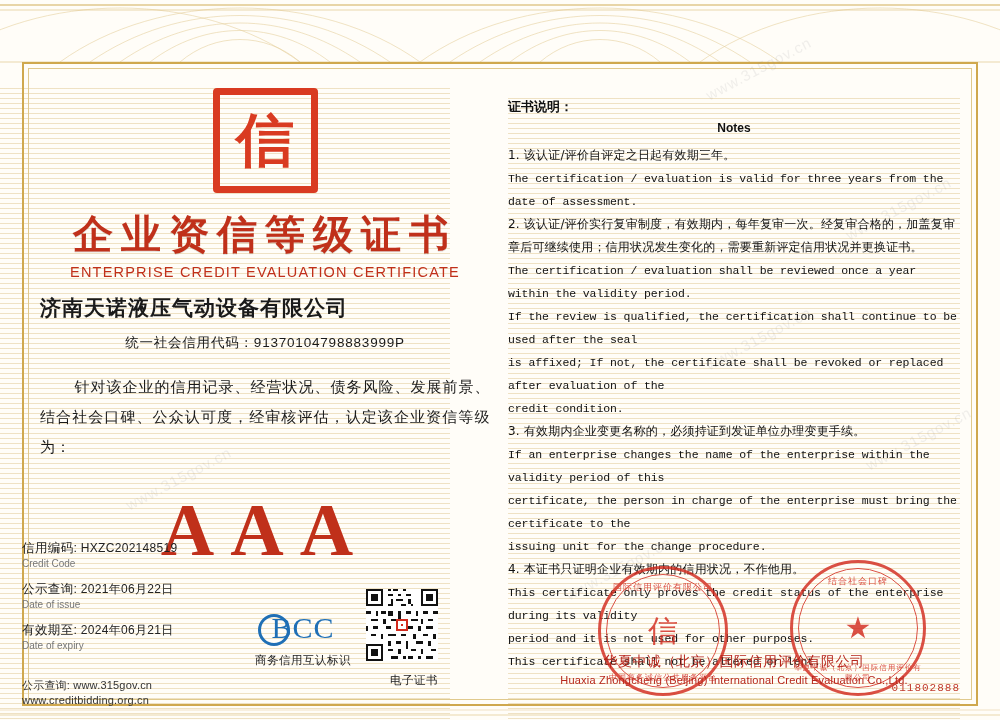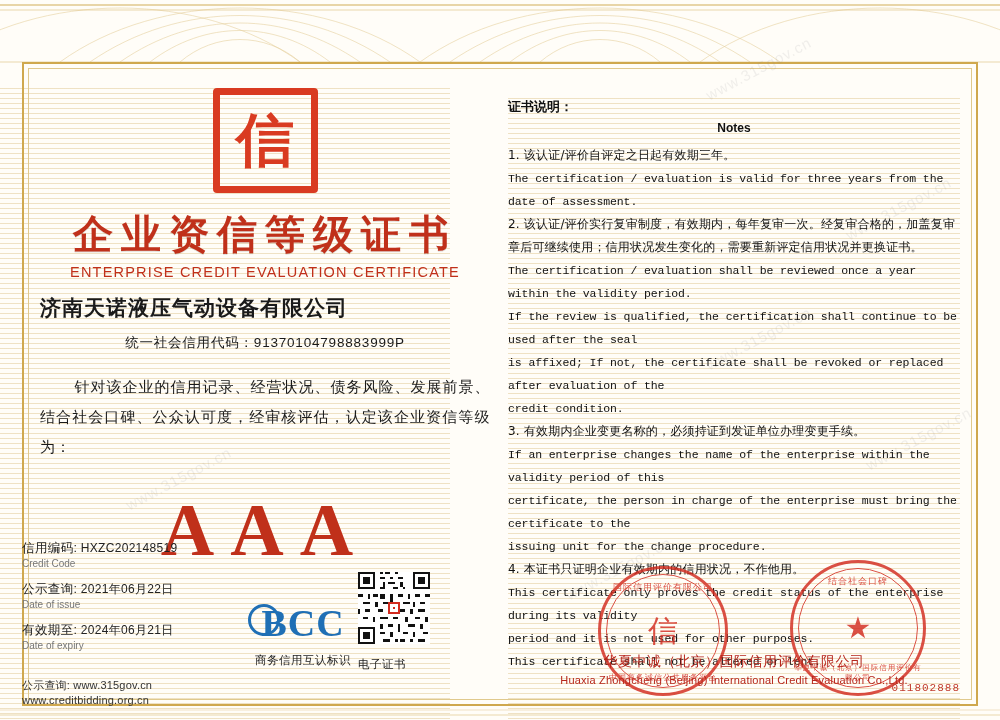--- a/index.html
+++ b/index.html
@@ -106,30 +106,30 @@
   .meta-row .en{font-size:10px;color:#777;margin-top:1px;}
   .query{
     position:absolute;left:22px;bottom:12px;width:260px;font-size:11px;color:#333;
   }
   .query .line{letter-spacing:.2px;line-height:15px;}
   
   .bcc{
     position:absolute;left:248px;bottom:52px;width:110px;text-align:center;
   }
   .bcc-mark{
-    display:inline-block;color:#1f6fb5;font-size:38px;font-weight:700;
+    display:inline-block;color:#1f6fb5;font-size:30px;font-weight:400;
     font-family:"Liberation Serif", serif;letter-spacing:1px;position:relative;
   }
   .bcc-mark:before{
     content:"";position:absolute;left:-13px;top:3px;width:26px;height:26px;
     border:3px solid #1f6fb5;border-radius:50%;
   }
   .bcc-cap{font-size:11.5px;color:#222;margin-top:8px;letter-spacing:.5px;}
   
-  .qr-wrap{position:absolute;left:358px;bottom:48px;width:80px;text-align:left;font-family:Liberation Mono, monospace;}
+  .qr-wrap{position:absolute;left:358px;bottom:32px;width:80px;text-align:right;}
   .qr{width:72px;height:72px;margin:0 auto;}
   .qr-cap{font-size:11.5px;color:#222;margin-top:8px;letter-spacing:.5px;}
   
   .right{
     position:absolute;left:508px;top:98px;width:452px;
     font-family:"DejaVu Sans", sans-serif;
   }
   .notes-h-cn{font-size:13px;color:#111;font-weight:700;margin-bottom:5px;}
   .notes-h-en{font-size:12px;color:#111;font-weight:700;margin-bottom:9px;font-family:"Liberation Sans",sans-serif;text-align:center;}
   .n-cn{font-size:12px;color:#111;line-height:23px;letter-spacing:.2px;}

